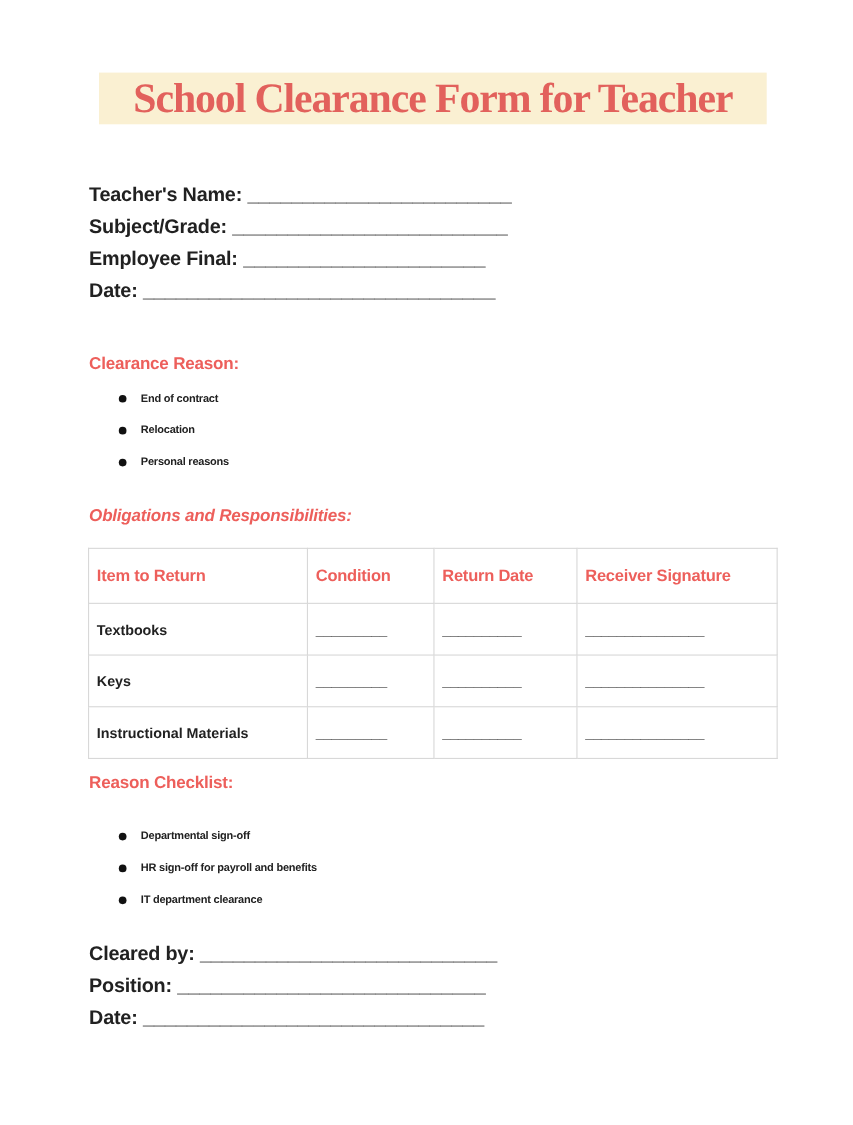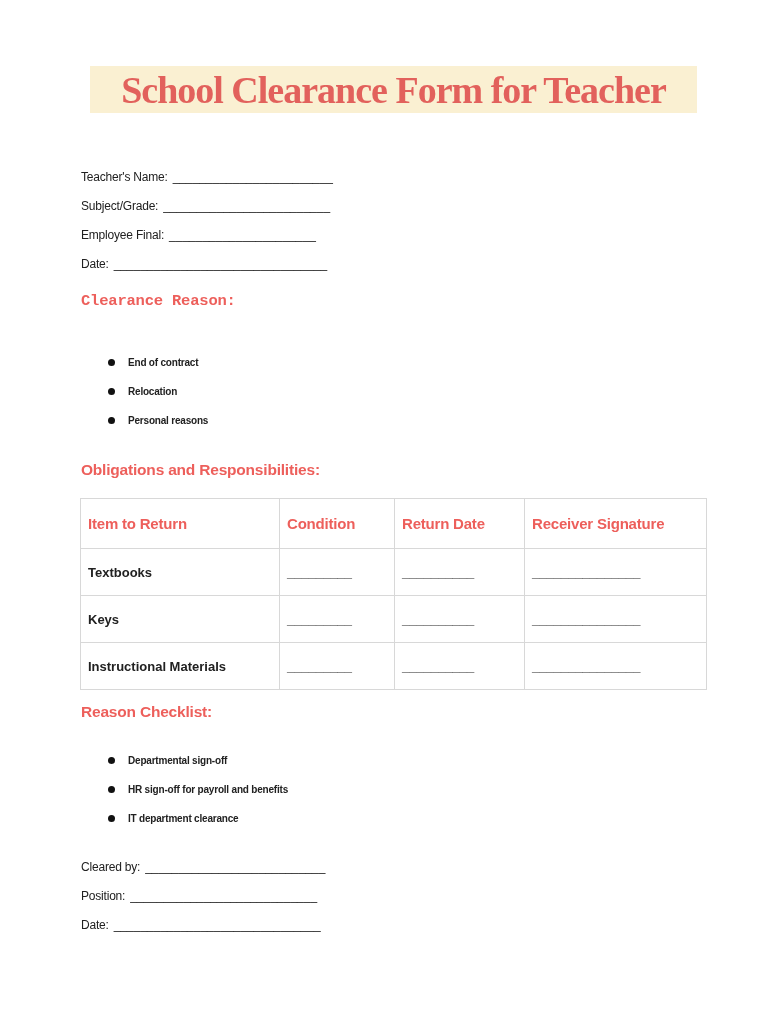--- a/index.html
+++ b/index.html
@@ -20,32 +20,32 @@
   .title-banner{
     position:absolute;left:90px;top:66px;width:607px;height:47px;
     background:var(--title-bg);
     display:flex;align-items:center;justify-content:center;
   }
   .title-text{
     font-family:"Liberation Serif","DejaVu Serif",serif;
     font-weight:700;font-size:38px;line-height:1;
     color:var(--title-text);white-space:nowrap;letter-spacing:-1px;
   }
-  .info-block{position:absolute;left:81px;font-size:12px;font-weight:400;letter-spacing:-0.2px;}
+  .info-block{position:absolute;left:81px;font-size:18px;font-weight:700;letter-spacing:-0.2px;}
   .info-top{top:163px;}
   .info-bottom{top:853px;}
   .field-line{height:29px;line-height:29px;white-space:nowrap;}
   .f-label{margin-right:5px;}
   .f-blank{letter-spacing:0;}
   .sec-heading{
     position:absolute;left:81px;font-size:15.5px;font-weight:700;
     color:var(--heading);letter-spacing:-0.2px;
   }
-  .h-clearance{top:292px;font-family:Liberation Mono, monospace;}
-  .h-obligations{top:461px;}
+  .h-clearance{top:322px;}
+  .h-obligations{top:461px;font-style:italic;}
   .h-checklist{top:703px;}
   .bullet-list{position:absolute;left:81px;}
   .bl-1{top:348px;}
   .bl-2{top:746px;}
   .bullet-item{display:flex;align-items:center;height:29px;}
   .dot{
     width:7px;height:7px;border-radius:50%;background:#111111;
     margin-left:27px;margin-right:13px;flex:0 0 auto;
   }
   .bullet-label{font-size:10px;font-weight:700;letter-spacing:-0.2px;}

